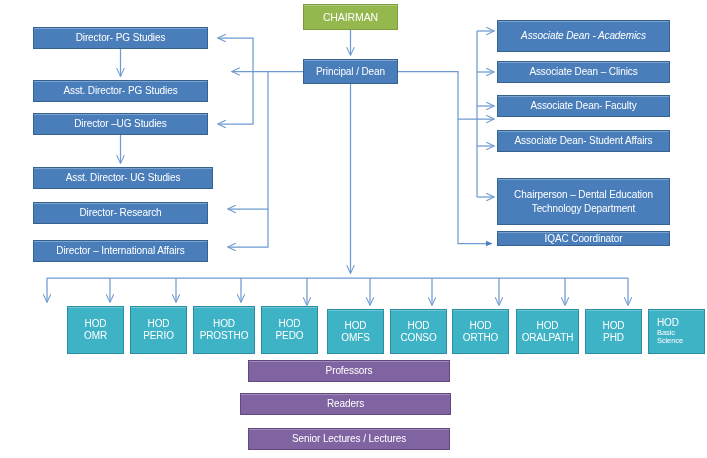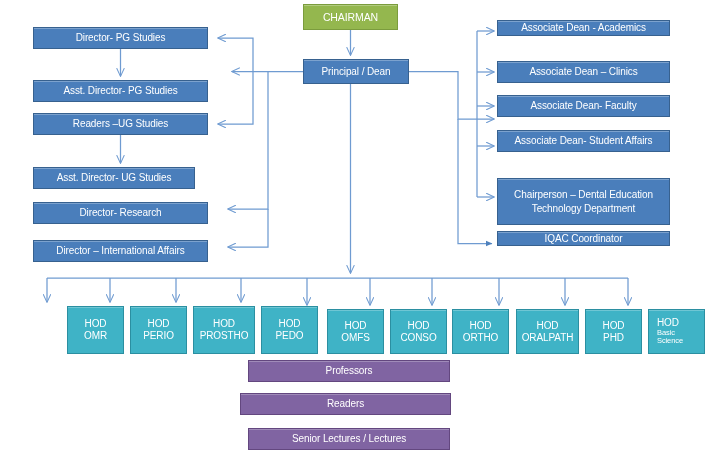--- a/index.html
+++ b/index.html
@@ -133,49 +133,49 @@
       <path d="M 499 278 L 499 305" marker-end="url(#arrowOpen)"></path>
       <path d="M 565 278 L 565 305" marker-end="url(#arrowOpen)"></path>
       <path d="M 628 278 L 628 305" marker-end="url(#arrowOpen)"></path>
     </g>
   </svg>
 
   <div class="node node-green" style="left:303px; top:4px; width:95px; height:26px;">
     <span class="chair-label">CHAIRMAN</span>
   </div>
 
-  <div class="node node-blue" style="left:303px; top:59px; width:106px; height:25px;">
+  <div class="node node-blue" style="left:303px; top:59px; width:95px; height:25px;">
     <span>Principal / Dean</span>
   </div>
 
   <div class="node node-blue" style="left:33px; top:27px; width:175px; height:22px;">
     <span>Director- PG Studies</span>
   </div>
 
   <div class="node node-blue" style="left:33px; top:80px; width:175px; height:22px;">
     <span>Asst. Director- PG Studies</span>
   </div>
 
   <div class="node node-blue" style="left:33px; top:113px; width:175px; height:22px;">
-    <span>Readers –UG Studies</span>
-  </div>
-
-  <div class="node node-blue" style="left:33px; top:167px; width:162px; height:22px;">
+    <span>Director –UG Studies</span>
+  </div>
+
+  <div class="node node-blue" style="left:33px; top:167px; width:180px; height:22px;">
     <span>Asst. Director- UG Studies</span>
   </div>
 
   <div class="node node-blue" style="left:33px; top:202px; width:175px; height:22px;">
     <span>Director- Research</span>
   </div>
 
   <div class="node node-blue" style="left:33px; top:240px; width:175px; height:22px;">
     <span>Director – International Affairs</span>
   </div>
 
-  <div class="node node-blue" style="left:497px; top:20px; width:173px; height:16px;">
+  <div class="node node-blue" style="left:497px; top:20px; width:173px; height:32px;font-style:italic;">
     <span>Associate Dean - Academics</span>
   </div>
 
   <div class="node node-blue" style="left:497px; top:61px; width:173px; height:22px;">
     <span>Associate Dean – Clinics</span>
   </div>
 
   <div class="node node-blue" style="left:497px; top:95px; width:173px; height:22px;">
     <span>Associate Dean- Faculty</span>
   </div>

